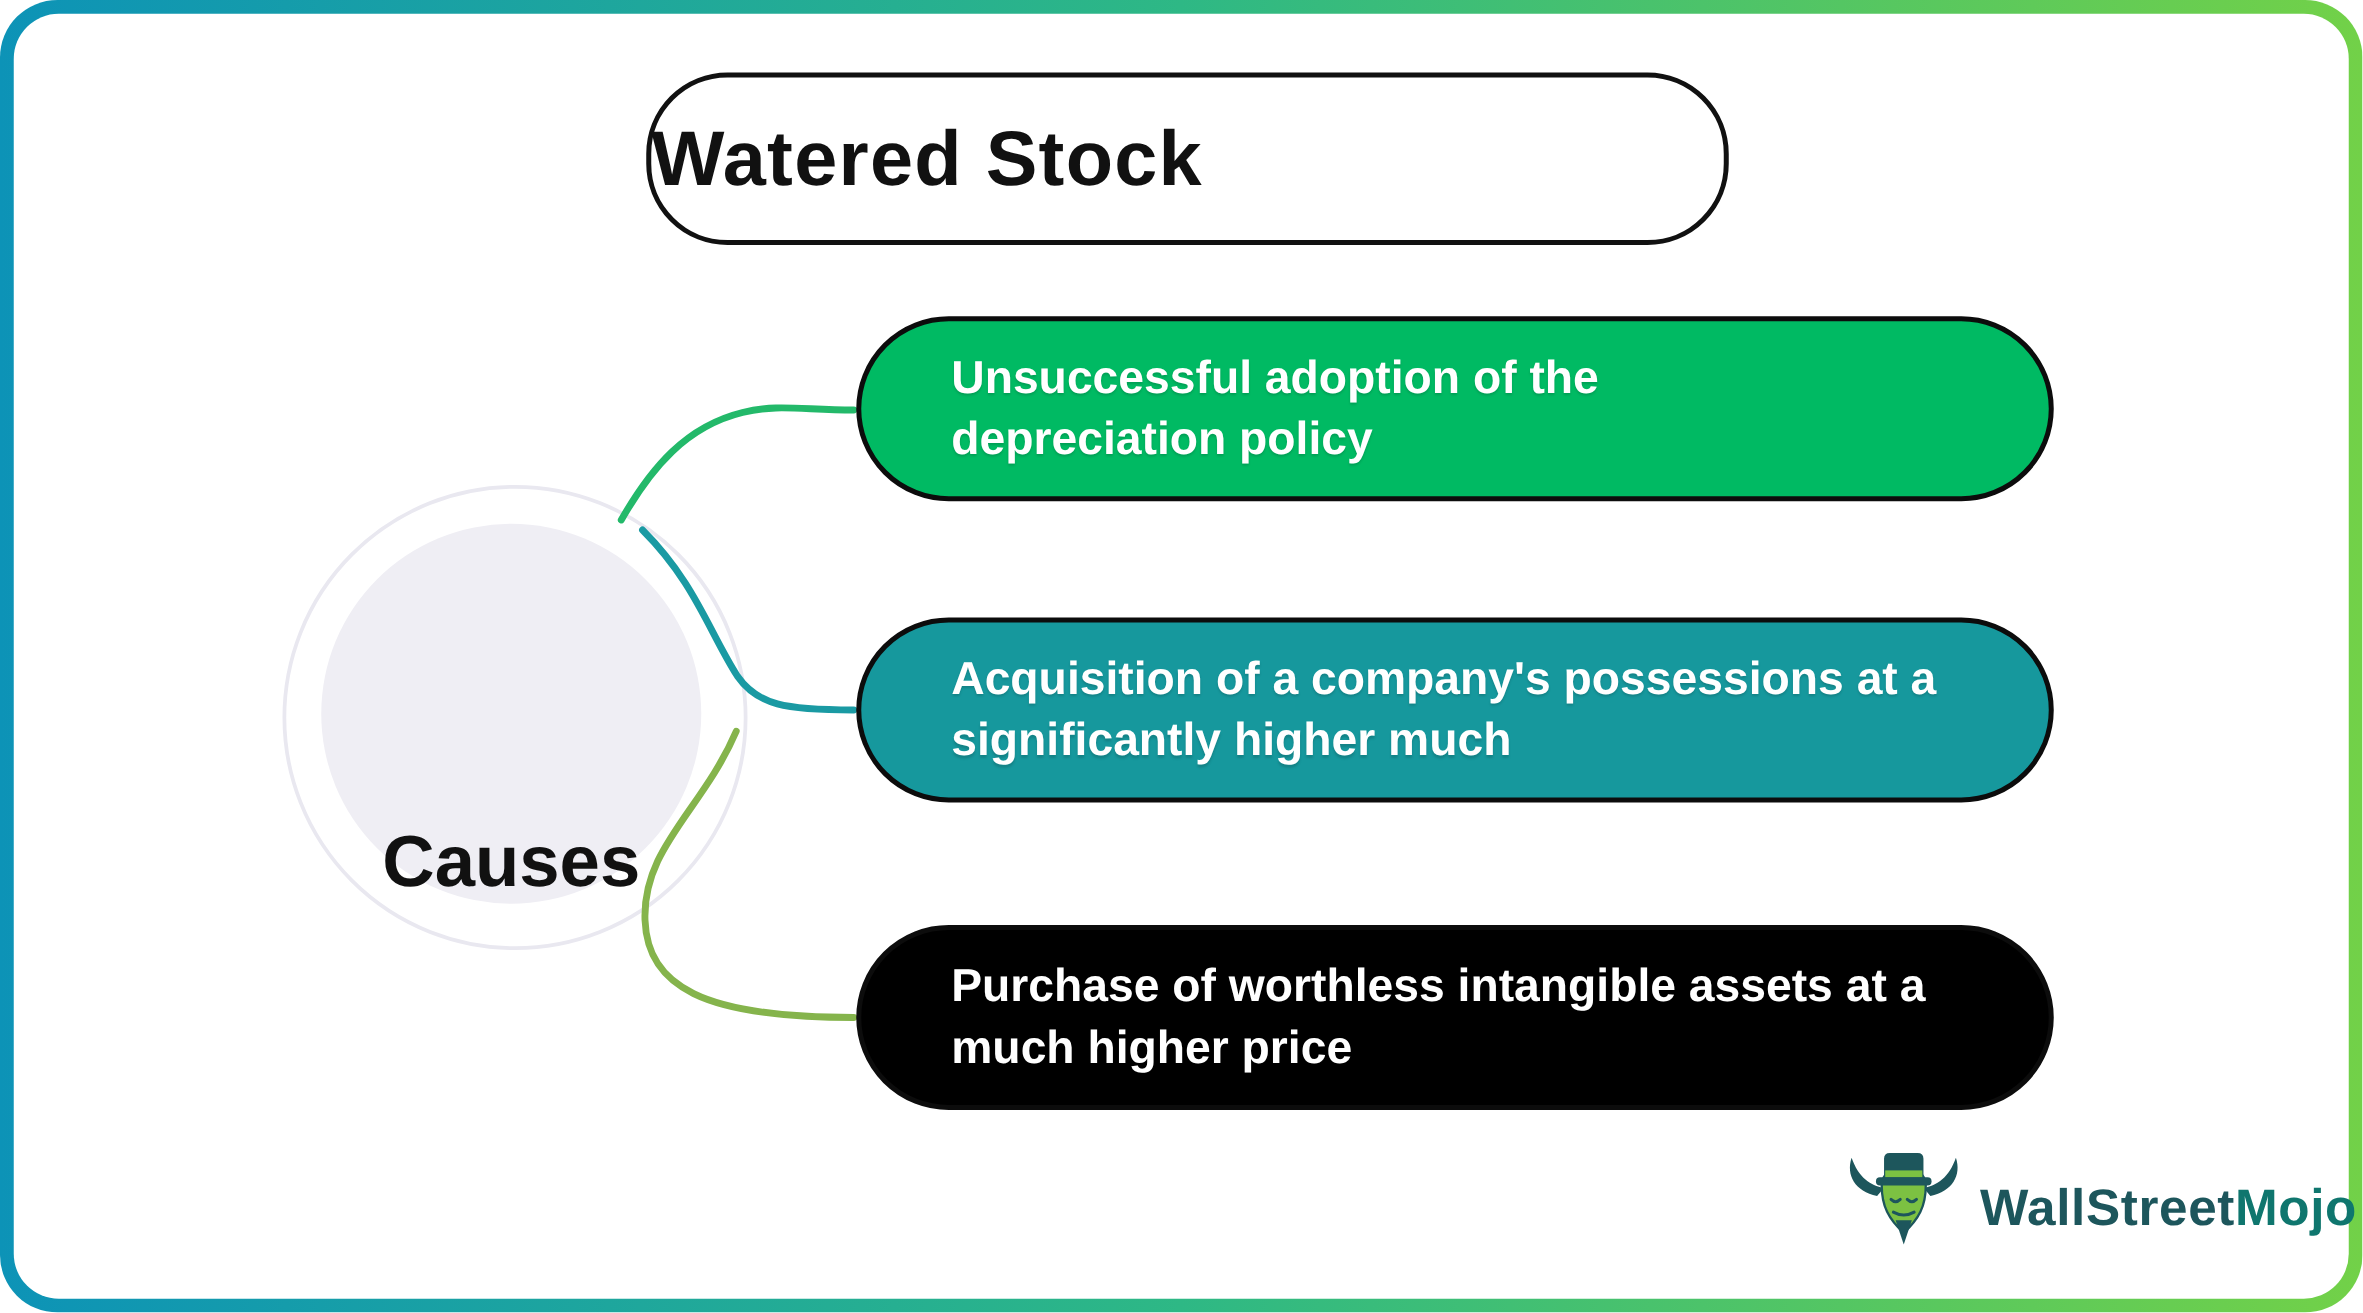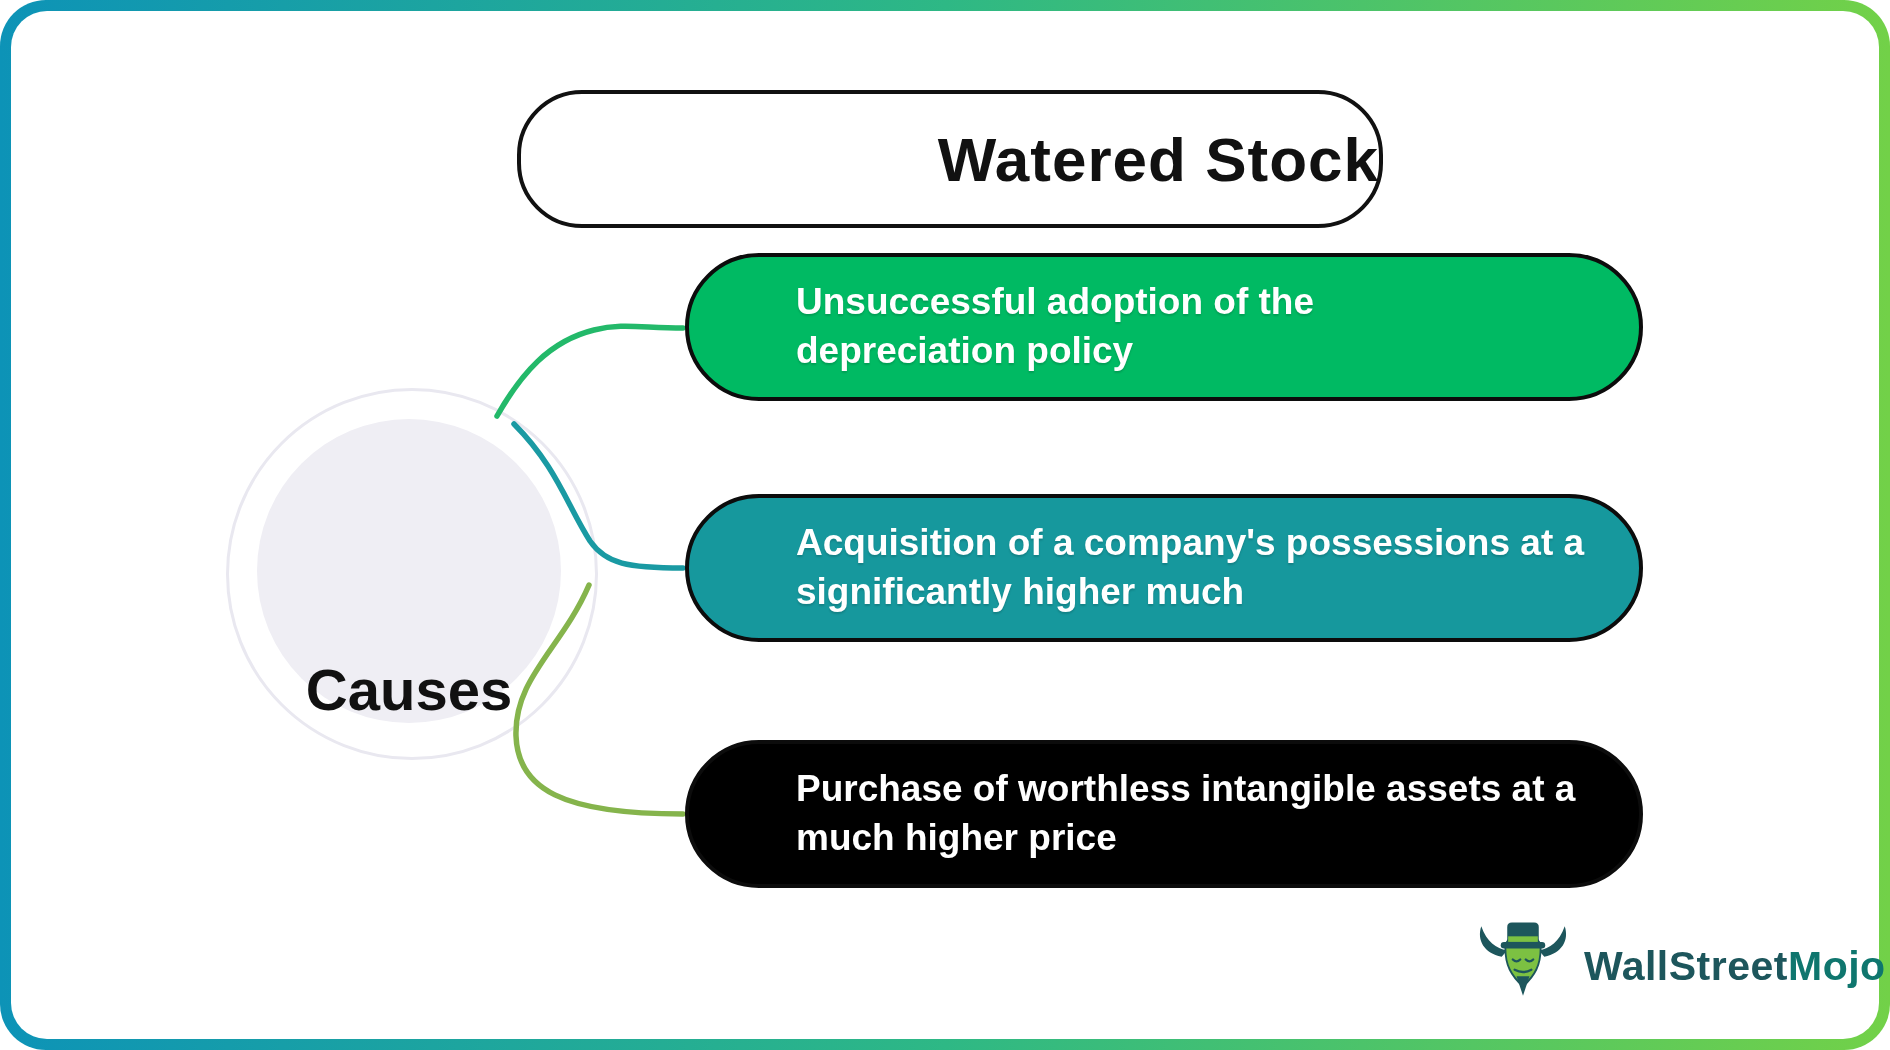--- a/index.html
+++ b/index.html
@@ -5,21 +5,21 @@
   html,body{margin:0;padding:0;background:#ffffff;}
   body{width:1890px;height:1050px;position:relative;font-family:"Liberation Sans",sans-serif;overflow:hidden;}
 
   
   .frame{position:absolute;inset:0;border-radius:46px;}
   .frame-inner{position:absolute;inset:11px;border-radius:36px;background:#ffffff;}
 
   
   .title-pill{position:absolute;left:517px;top:58px;width:858px;height:130px;
     background:#ffffff;border:4px solid #111111;border-radius:65px;
-    display:flex;align-items:center;justify-content:flex-end;margin-top:32px;}
+    display:flex;align-items:center;justify-content:flex-start;}
   .title-pill span{font-size:62px;font-weight:800;color:#111111;letter-spacing:1px;}
 
   
   .hub-ring{position:absolute;left:226px;top:388px;width:366px;height:366px;
     border:3px solid #e9e8f0;border-radius:50%;}
   .hub-fill{position:absolute;left:257px;top:419px;width:304px;height:304px;
     background:#efeef4;border-radius:50%;
     display:flex;align-items:flex-end;justify-content:center;}
   .hub-fill span{font-size:58px;font-weight:800;color:#111111;}
 
@@ -27,21 +27,21 @@
   .connectors{position:absolute;left:0;top:0;width:1890px;height:1050px;pointer-events:none;}
 
   
   .cause-box{position:absolute;left:685px;width:958px;height:148px;
     border:4px solid #0c0c0c;border-radius:74px;
     display:flex;align-items:center;box-sizing:border-box;padding-left:72px;}
   .cause-box-1{top:253px;}
   .cause-box-2{top:494px;}
   .cause-box-3{top:740px;}
   .cause-text{color:#ffffff;font-size:37px;font-weight:700;line-height:1.32;
-    text-shadow:0 2px 2px rgba(0,0,0,0.15);margin-left:35px;}
+    text-shadow:0 2px 2px rgba(0,0,0,0.15);}
   .cause-box-1 .cause-text{max-width:590px;}
   .cause-box-2 .cause-text{max-width:850px;}
   .cause-box-3 .cause-text{max-width:850px;}
 
   
   .brand{position:absolute;left:1472px;top:918px;display:flex;align-items:center;gap:10px;}
   .brand-bull{width:102px;height:96px;}
   .brand-text{font-size:41px;font-weight:800;letter-spacing:0.5px;white-space:nowrap;}
   .brand-primary{color:#1d565c;margin-top:28px;}
   .brand-secondary{color:#0f766e;}

